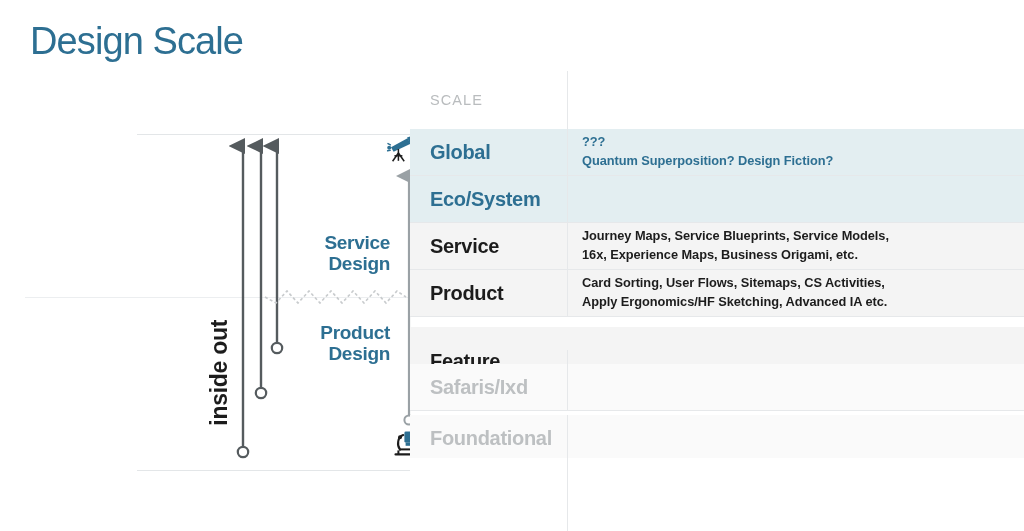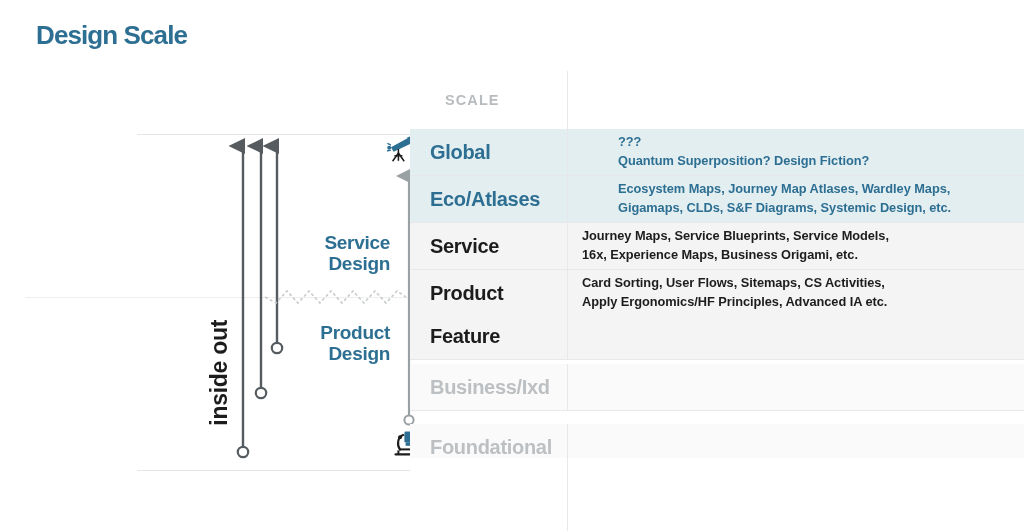--- a/index.html
+++ b/index.html
@@ -16,24 +16,24 @@
   #canvas {
     position: relative;
     width: 1024px;
     height: 531px;
     background: #ffffff;
   }
 
   
   #page-title {
     position: absolute;
-    left: 36px;
+    left: 30px;
     top: 22px;
-    font-size: 26px;
-    font-weight: bold;
+    font-size: 38px;
+    font-weight: normal;
     letter-spacing: -0.9px;
     color: #2d6f92;
     line-height: 1;
     white-space: nowrap;
   }
 
   
   .hrule {
     position: absolute;
     height: 1px;
@@ -113,23 +113,22 @@
   }
 
   
   #row-header { top: 0; height: 58px; border-bottom: none; background: #ffffff; }
   #row-header .cell-scale,
   #row-header .cell-methods { align-items: center; }
   .col-header-text {
     font-size: 14.5px;
     color: #b9bcbe;
     letter-spacing: 1.1px;
-    font-weight: bold;
+    font-weight: normal;
     white-space: nowrap;
-    margin-left: 15px;
   }
 
   
   .trow.body-row { height: 47px; }
 
   .scale-text {
     font-size: 20px;
     font-weight: bold;
     letter-spacing: -0.3px;
     white-space: nowrap;
@@ -137,38 +136,38 @@
 
   .methods-text {
     font-size: 12.8px;
     font-weight: bold;
     line-height: 1.45;
     letter-spacing: -0.05px;
     white-space: pre-line;
   }
 
   
-  .tint-blue  { background: #e3eef1; gap: 36px; }
+  .tint-blue  { background: #e3eef1; }
   .tint-gray  { background: #f4f4f4; }
   .tint-light { background: #fafafa; }
   .tint-white { background: #ffffff; }
 
   
   .tx-blue  { color: #2d6f92; }
   .tx-dark  { color: #1c1c1c; }
   .tx-mute  { color: #bdc0c2; }
 
   
   #row-global      { top: 58px;  }
   #row-ecosystem   { top: 105px; }
   #row-service     { top: 152px; }
   #row-product     { top: 199px; }
-  #row-feature     { top: 242px; }
+  #row-feature     { top: 256px; align-items: flex-end; }
   #row-artifact    { top: 293px; }
-  #row-foundational{ top: 353px; }
+  #row-foundational{ top: 344px; }
   #row-empty       { top: 387px; height: 73px; border-bottom: none; }
 
   
   .edge-icon {
     position: absolute;
     width: 34px;
     height: 34px;
   }
   #telescope-icon { left: 386px; top: 133px; }
   #microscope-icon { left: 391px; top: 428px; }
@@ -255,57 +254,53 @@
         <span class="scale-text tx-blue">Global</span>
       </div>
       <div class="cell-methods">
         <span class="methods-text tx-blue">???
 Quantum Superposition? Design Fiction?</span>
       </div>
     </div>
 
     <div class="trow body-row tint-blue" id="row-ecosystem">
       <div class="cell-scale">
-        <span class="scale-text tx-blue">Eco/Atlases</span>
-      </div>
-      <div class="cell-methods">
-        <span class="methods-text tx-blue">Ecosystem Maps, Journey Map Atlases, Wardley Maps,
-Gigamaps, CLDs, S&amp;F Diagrams, Systemic Design, etc.</span>
+        <span class="scale-text tx-blue">Eco/System</span>
       </div>
     </div>
 
     <div class="trow body-row tint-gray" id="row-service">
       <div class="cell-scale">
         <span class="scale-text tx-dark">Service</span>
       </div>
       <div class="cell-methods">
         <span class="methods-text tx-dark">Journey Maps, Service Blueprints, Service Models,
 16x, Experience Maps, Business Origami, etc.</span>
       </div>
     </div>
 
     <div class="trow body-row tint-gray" id="row-product">
       <div class="cell-scale">
         <span class="scale-text tx-dark">Product</span>
       </div>
       <div class="cell-methods">
         <span class="methods-text tx-dark">Card Sorting, User Flows, Sitemaps, CS Activities,
-Apply Ergonomics/HF Principles, Advanced IA etc.</span>
+Apply Ergonomics/HF Sketching, Advanced IA etc.</span>
       </div>
     </div>
 
     <div class="trow body-row tint-gray" id="row-feature">
       <div class="cell-scale">
         <span class="scale-text tx-dark">Feature</span>
       </div>
     </div>
 
     <div class="trow body-row tint-light" id="row-artifact">
       <div class="cell-scale">
-        <span class="scale-text tx-mute">Business/Ixd</span>
+        <span class="scale-text tx-mute">Safaris/Ixd</span>
       </div>
     </div>
 
     <div class="trow body-row tint-light" id="row-foundational">
       <div class="cell-scale">
         <span class="scale-text tx-mute">Foundational</span>
       </div>
     </div>
 
     <div class="trow tint-white" id="row-empty">

